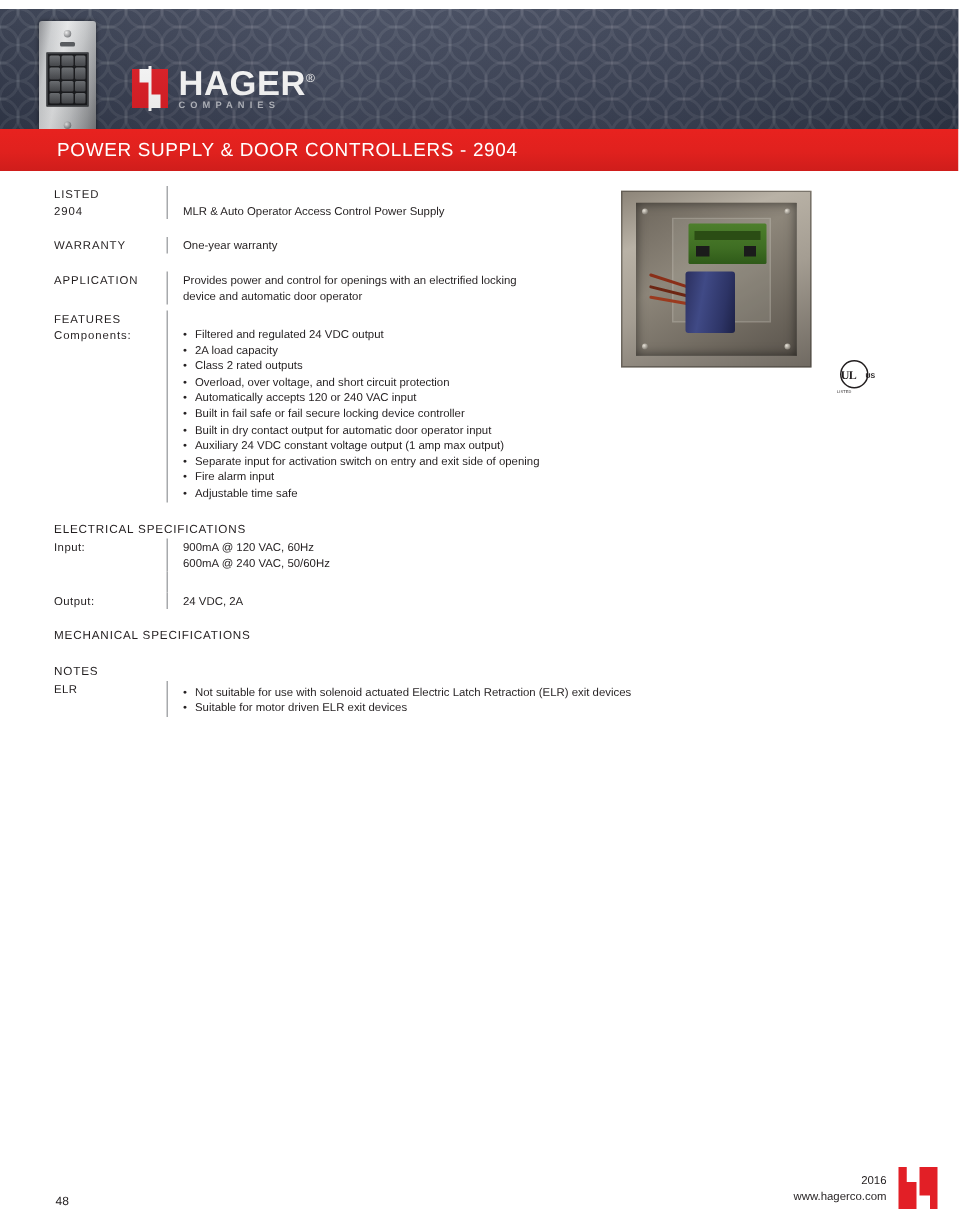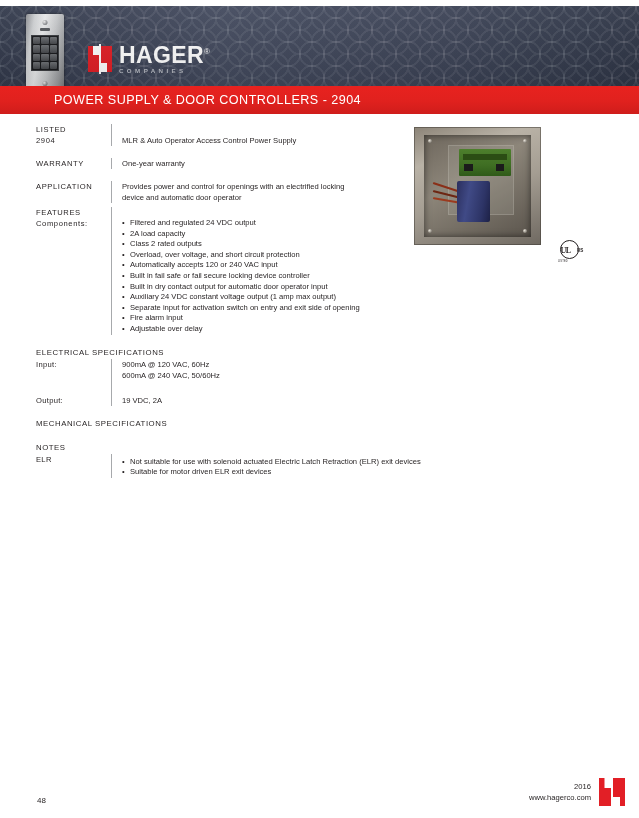--- a/index.html
+++ b/index.html
@@ -169,21 +169,21 @@
   .title-banner {
     position: absolute;
     left: 0;
     top: 86px;
     width: 639px;
     height: 28px;
     background: linear-gradient(180deg, #e8221f 0%, #e0211e 55%, #cf1d1b 100%);
   }
   .title-banner .title-text {
     position: absolute;
-    left: 54px;
+    left: 38px;
     top: 50%;
     transform: translateY(-50%);
     color: #ffffff;
     font-size: 12.6px;
     letter-spacing: 0.45px;
     white-space: nowrap;
     text-align: center;
   }
 
   
@@ -544,21 +544,21 @@
             <li>Filtered and regulated 24 VDC output</li>
             <li>2A load capacity</li>
             <li>Class 2 rated outputs</li>
             <li>Overload, over voltage, and short circuit protection</li>
             <li>Automatically accepts 120 or 240 VAC input</li>
             <li>Built in fail safe or fail secure locking device controller</li>
             <li>Built in dry contact output for automatic door operator input</li>
             <li>Auxiliary 24 VDC constant voltage output (1 amp max output)</li>
             <li>Separate input for activation switch on entry and exit side of opening</li>
             <li>Fire alarm input</li>
-            <li>Adjustable over delay</li>
+            <li>Adjustable time safe</li>
           </ul>
         </div>
       </div>
 
       <div class="gap-12"></div>
 
       <div class="sec-head">ELECTRICAL SPECIFICATIONS</div>
       <div class="row">
         <div class="lbl">Input:</div>
         <div class="rule"></div>
@@ -570,21 +570,21 @@
 
       <div class="row" style="height:14px;">
         <div class="lbl"></div>
         <div class="rule"></div>
         <div class="val"></div>
       </div>
 
       <div class="row">
         <div class="lbl">Output:</div>
         <div class="rule"></div>
-        <div class="val">19 VDC, 2A</div>
+        <div class="val">24 VDC, 2A</div>
       </div>
 
       <div class="gap-12"></div>
 
       <div class="sec-head">MECHANICAL SPECIFICATIONS</div>
 
       <div class="gap-12"></div>
 
       <div class="sec-head">NOTES</div>
       <div class="row">

